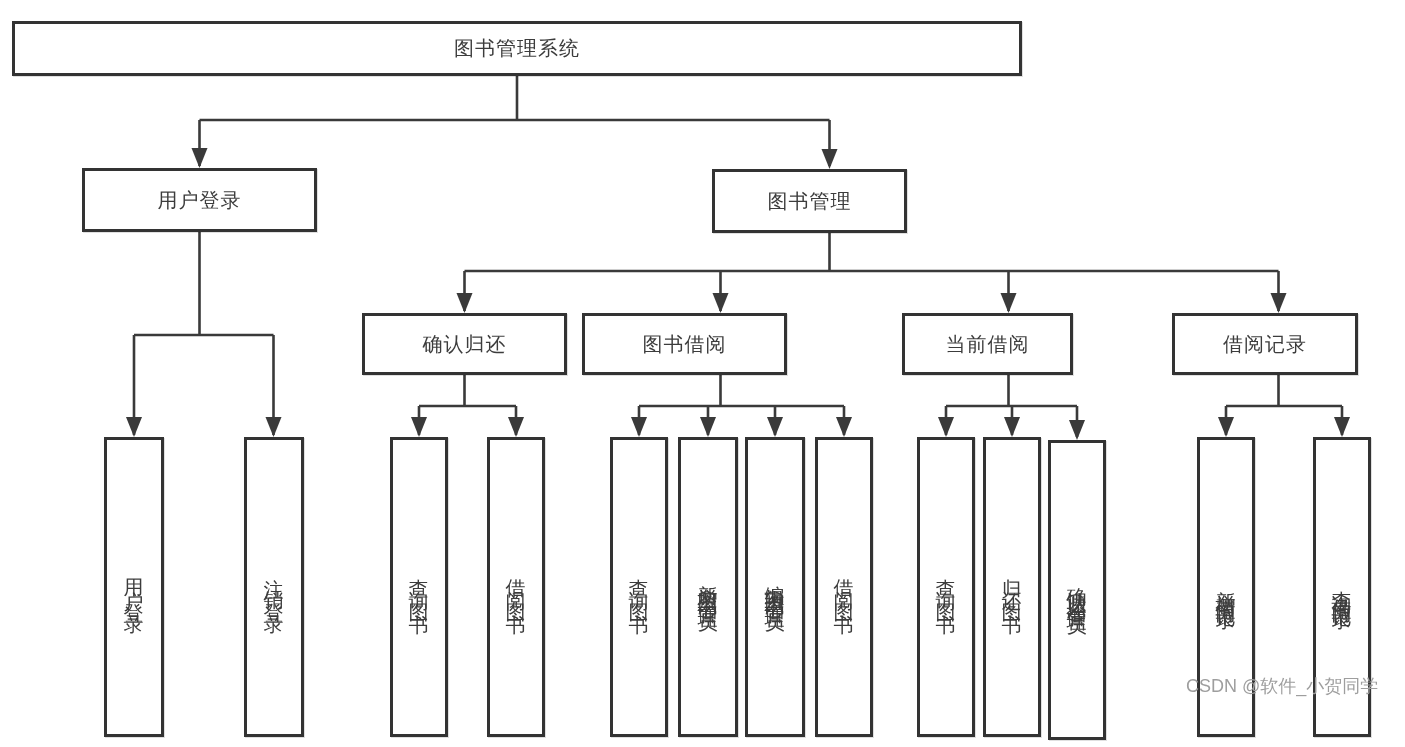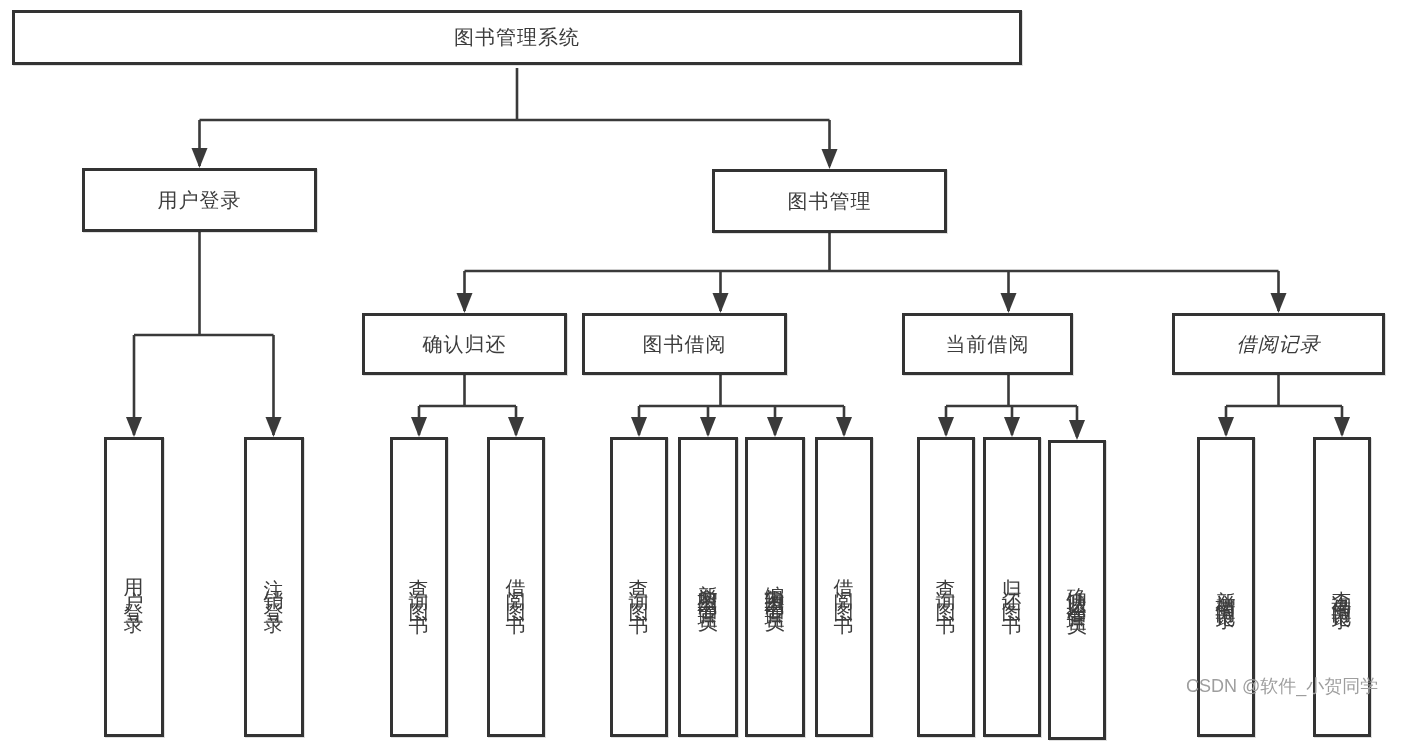--- a/index.html
+++ b/index.html
@@ -121,29 +121,29 @@
       <polygon points="1077,440 1069,420 1085,420"></polygon>
     </g>
 
     <g>
       <path d="M1278.5 375 V406 M1226 406 H1342 M1226 406 V435 M1342 406 V435"></path>
       <polygon points="1226,437 1218,417 1234,417"></polygon>
       <polygon points="1342,437 1334,417 1350,417"></polygon>
     </g>
   </svg>
 
-  <div class="node hbox" style="left:12px;top:10px;width:1010px;height:55px;">图书管理系统</div>
+  <div class="node hbox" style="left:12px;top:21px;width:1010px;height:55px;">图书管理系统</div>
 
   <div class="node hbox" style="left:82px;top:168px;width:235px;height:64px;">用户登录</div>
-  <div class="node hbox" style="left:712px;top:169px;width:235px;height:64px;">图书管理</div>
+  <div class="node hbox" style="left:712px;top:169px;width:195px;height:64px;">图书管理</div>
 
   <div class="node hbox" style="left:362px;top:313px;width:205px;height:62px;">确认归还</div>
   <div class="node hbox" style="left:582px;top:313px;width:205px;height:62px;">图书借阅</div>
   <div class="node hbox" style="left:902px;top:313px;width:171px;height:62px;">当前借阅</div>
-  <div class="node hbox" style="left:1172px;top:313px;width:213px;height:62px;font-style:italic;">借阅记录</div>
+  <div class="node hbox" style="left:1172px;top:313px;width:186px;height:62px;">借阅记录</div>
 
   <div class="node vbox" style="left:104px;top:437px;width:60px;height:300px;">用户登录</div>
   <div class="node vbox" style="left:244px;top:437px;width:60px;height:300px;">注销登录</div>
 
   <div class="node vbox" style="left:390px;top:437px;width:58px;height:300px;">查询图书</div>
   <div class="node vbox" style="left:487px;top:437px;width:58px;height:300px;">借阅图书</div>
 
   <div class="node vbox" style="left:610px;top:437px;width:58px;height:300px;">查询图书</div>
   <div class="node vbox long" style="left:678px;top:437px;width:60px;height:300px;">新增图书（管理员）</div>
   <div class="node vbox long" style="left:745px;top:437px;width:60px;height:300px;">编辑图书（管理员）</div>

